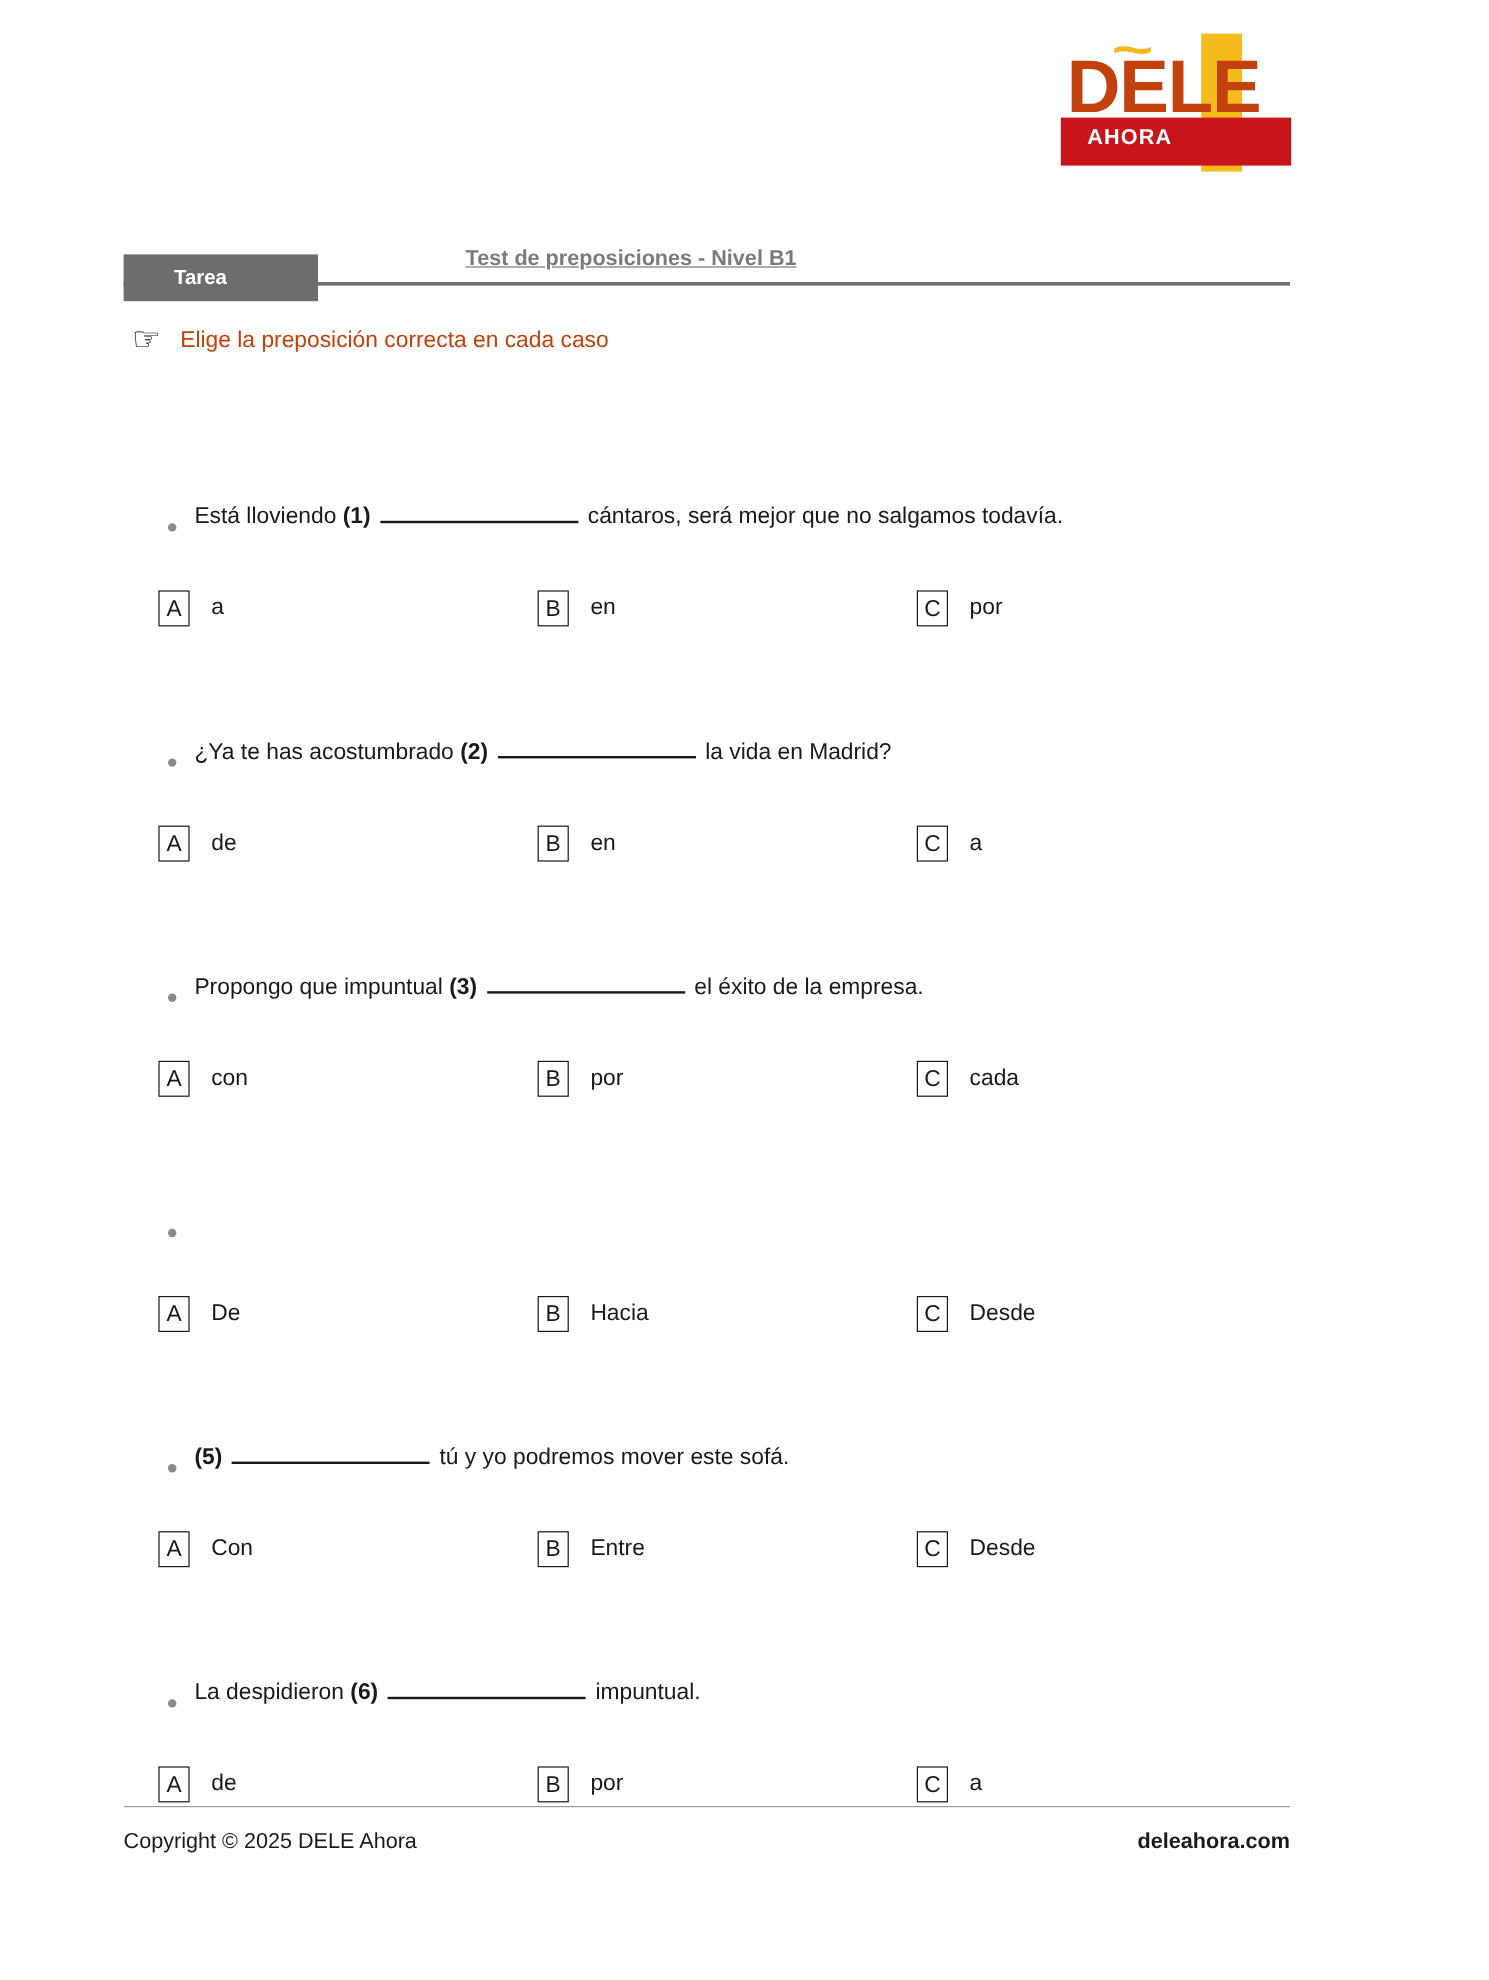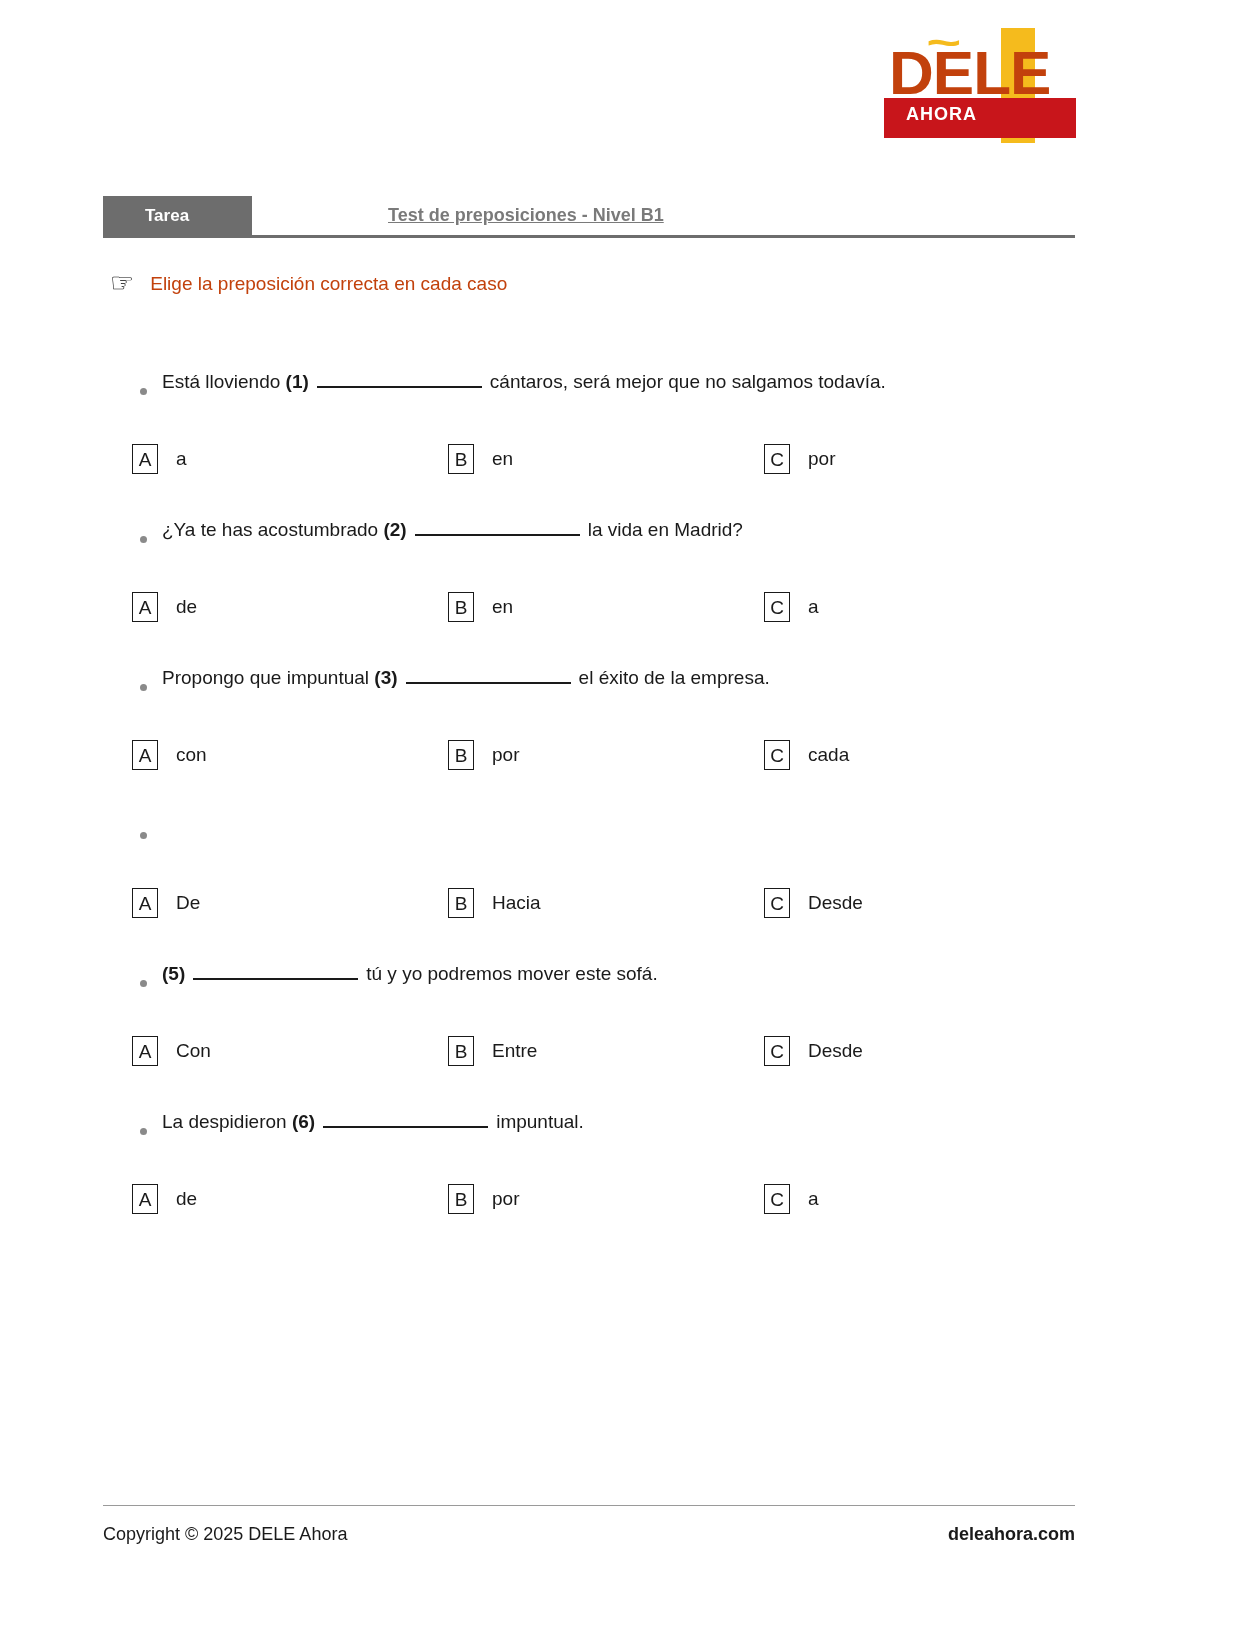--- a/index.html
+++ b/index.html
@@ -86,22 +86,22 @@
     left: 103px;
     top: 196px;
     width: 972px;
     height: 42px;
     border-bottom: 3px solid #6d6d6d;
     box-sizing: border-box;
   }
   .task-badge {
     position: absolute;
     left: 0;
-    top: 0;
-    width: 149px;
+    top: 16px;
+    width: 162px;
     height: 39px;
     background: #6d6d6d;
     color: #ffffff;
     font-weight: bold;
     font-size: 17px;
     display: flex;
     align-items: center;
     padding-left: 42px;
     box-sizing: border-box;
   }
@@ -148,20 +148,21 @@
     position: relative;
     margin-bottom: 0px;
   }
   .q-line {
     position: relative;
     display: flex;
     align-items: baseline;
     padding-left: 140px;
     height: 48px;
     font-size: 19px;
+    margin-top: 48px;
   }
   .bullet {
     position: absolute;
     left: 140px;
     top: 18px;
     width: 7px;
     height: 7px;
     border-radius: 50%;
     background: #8a8a8a;
   }

